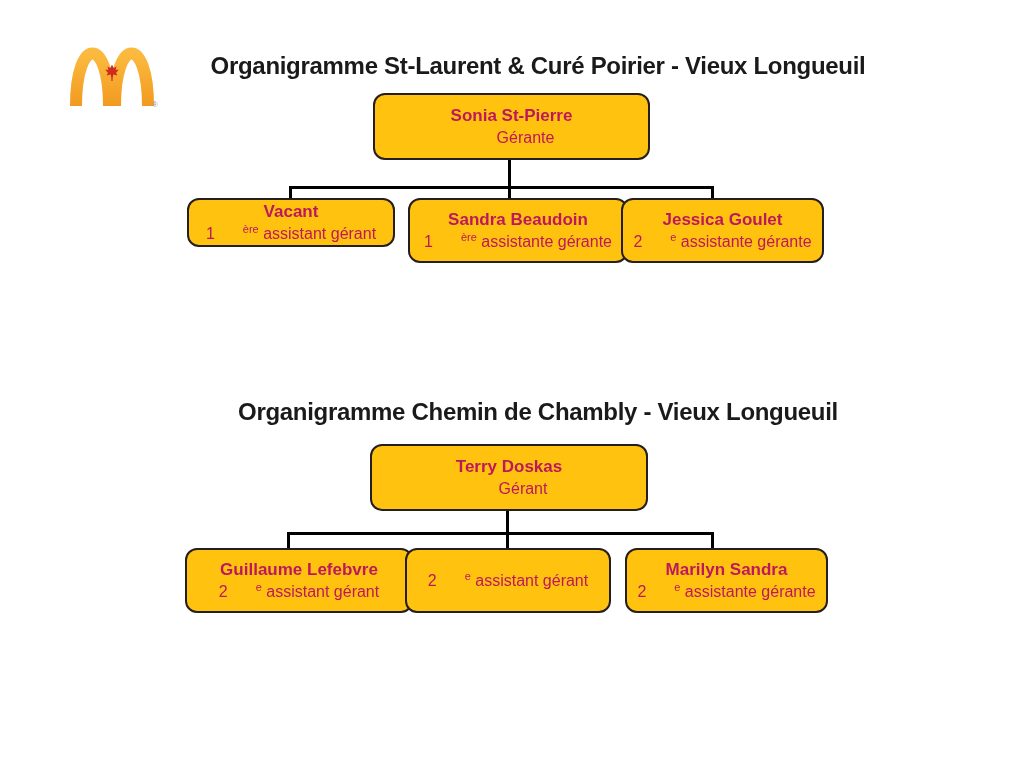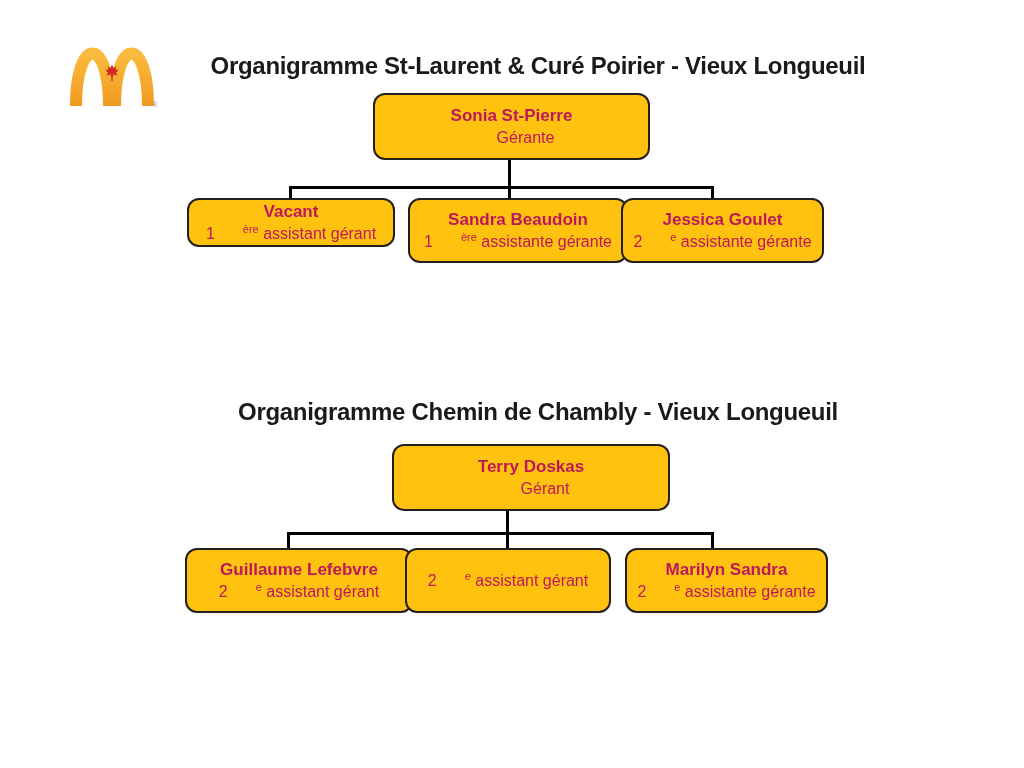--- a/index.html
+++ b/index.html
@@ -118,21 +118,21 @@
     <div class="orole"><span>2</span><sup>e</sup><span> assistante gérante</span></div>
   </div>
 
   <div class="chart-title" style="top:398px">Organigramme Chemin de Chambly - Vieux Longueuil</div>
 
   <div class="cline" style="left:506px;top:509px;width:3px;height:39px"></div>
   <div class="cline" style="left:287px;top:532px;width:427px;height:3px"></div>
   <div class="cline" style="left:287px;top:532px;width:3px;height:16px"></div>
   <div class="cline" style="left:711px;top:532px;width:3px;height:16px"></div>
 
-  <div class="obox" style="left:392px;top:444px;width:278px;height:67px">
+  <div class="obox" style="left:370px;top:444px;width:278px;height:67px">
     <div class="oname">Terry Doskas</div>
     <div class="orole"><span></span><sup></sup><span>Gérant</span></div>
   </div>
 
   <div class="obox" style="left:185px;top:548px;width:228px;height:65px">
     <div class="oname">Guillaume Lefebvre</div>
     <div class="orole"><span>2</span><sup>e</sup><span> assistant gérant</span></div>
   </div>
   <div class="obox" style="left:405px;top:548px;width:206px;height:65px">
     <div class="orole"><span>2</span><sup>e</sup><span> assistant gérant</span></div>

